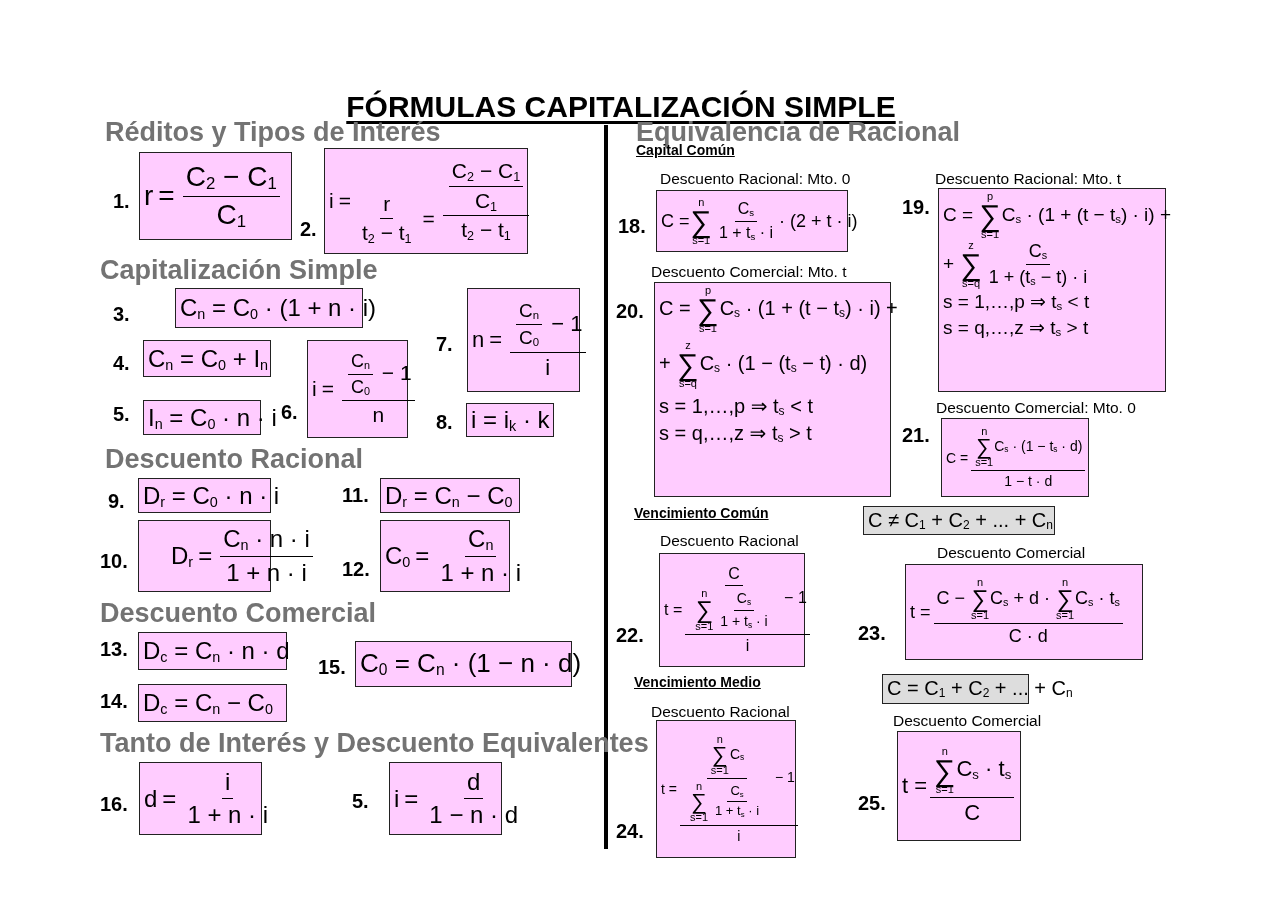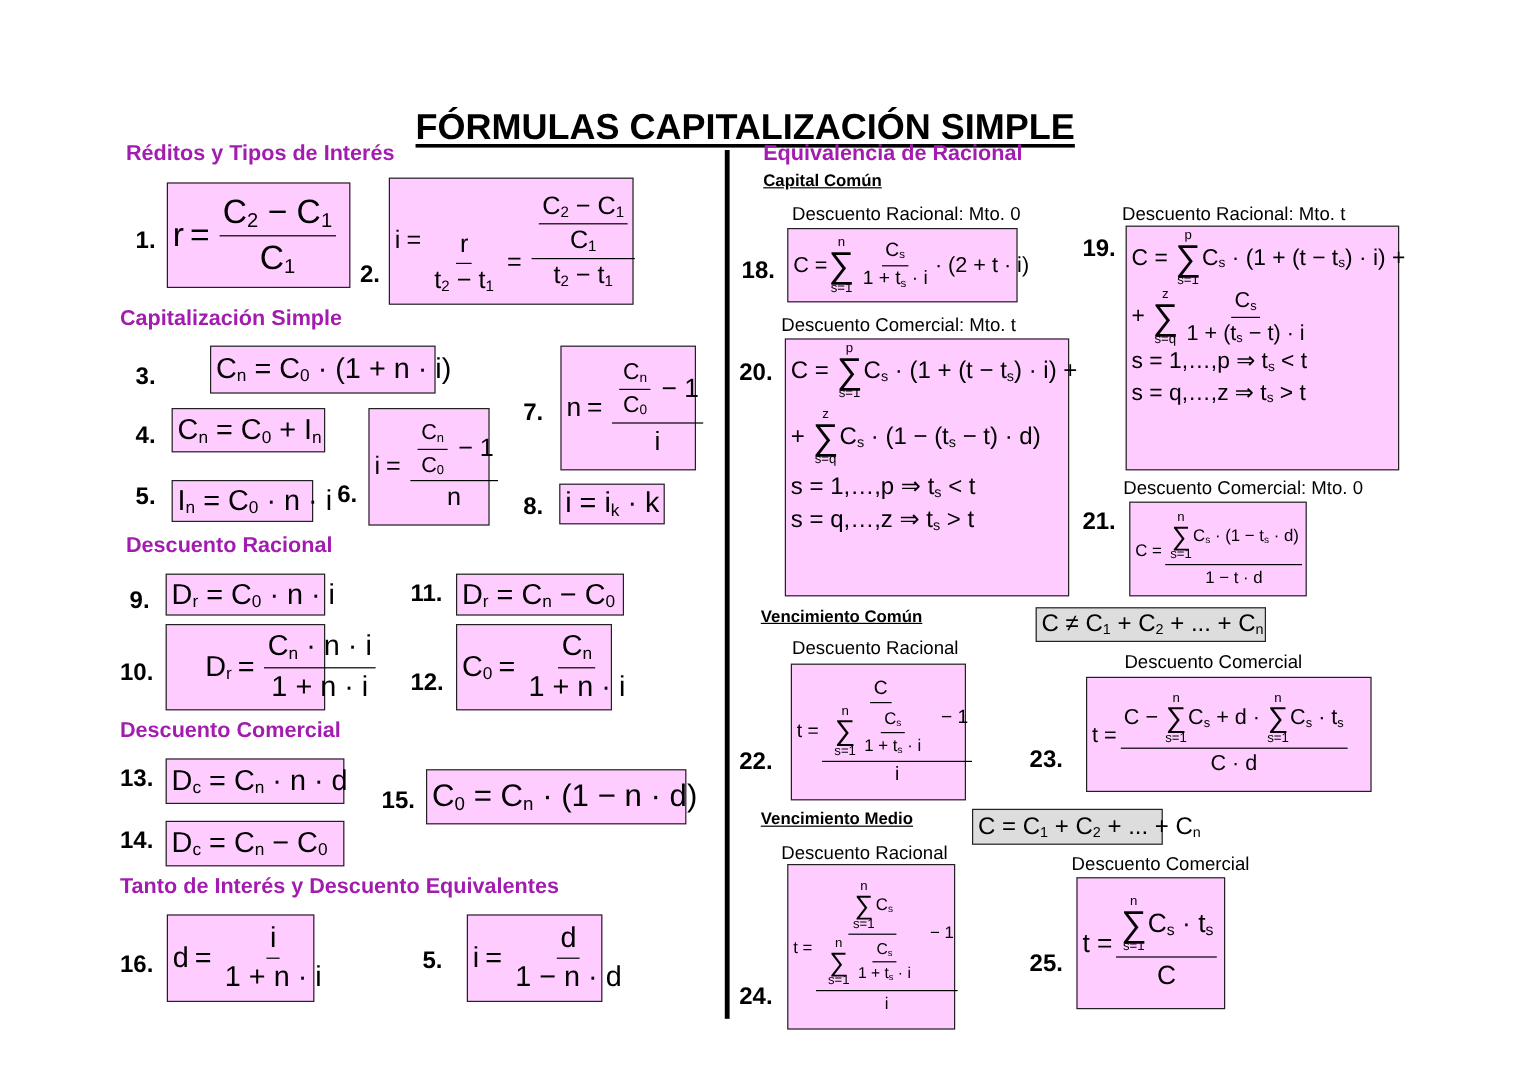--- a/index.html
+++ b/index.html
@@ -1,20 +1,20 @@
 <!DOCTYPE html>
 <html><head>
 <meta charset="utf-8">
 <style>
   html, body { margin:0; padding:0; background:#ffffff; }
   body { width:1280px; height:905px; position:relative; overflow:hidden;
          font-family:"Liberation Sans", sans-serif; color:#000; }
   .title { position:absolute; left:0; width:1242px; top:70px; text-align:center;
            font-weight:bold; font-size:30px; text-decoration:underline; text-underline-offset:4px; letter-spacing:0px;margin-top:20px; }
-  .sec { position:absolute; color:#a21caf; font-weight:bold; font-size:18px; white-space:nowrap; }
+  .sec { position:absolute; color:#737373; font-weight:bold; font-size:27px; white-space:nowrap; }
   .sub { position:absolute; font-weight:bold; font-size:14px; text-decoration:underline; white-space:nowrap; }
   .cap { position:absolute; font-size:15.5px; white-space:nowrap; }
   .num { position:absolute; font-weight:bold; font-size:20px; white-space:nowrap; }
   .box { position:absolute; background:#ffccff; border:1.5px solid #222; box-sizing:border-box;
          font-family:"Liberation Sans", sans-serif; font-size:24px; display:flex; align-items:center;
          padding:0 4px; white-space:nowrap; }
   .box.gray { background:#dddddd; }
   .divider { position:absolute; left:604px; top:125px; width:4px; height:724px; background:#000; }
   .frac { display:inline-flex; flex-direction:column; align-items:center; vertical-align:middle; margin:0 3px; }
   .frac > .n { padding:0 3px 2px; border-bottom:1.5px solid #000; line-height:1.15; }
@@ -289,21 +289,21 @@
         </span>C<sub>s</sub> + d · <span class="sum">
           <span class="lim">n</span>
           <span class="sig" style="font-size:24px">∑</span>
           <span class="lim">s=1</span>
         </span>C<sub>s</sub> · t<sub>s</sub></span>
       <span class="d">C · d</span>
     </span>
 </div>
 
 <div class="sub" style="left:634px;top:674px;">Vencimiento Medio</div>
-<div class="box gray" style="left:810px;top:674px;width:159px;height:30px;font-size:20px;">
+<div class="box gray" style="left:882px;top:674px;width:147px;height:30px;font-size:20px;">
   <span>C = C<sub>1</sub> + C<sub>2</sub> + ... + C<sub>n</sub></span>
 </div>
 
 <div class="cap" style="left:651px;top:703px;">Descuento Racional</div>
 <div class="num" style="left:616px;top:820px;">24.</div>
 <div class="box" style="left:656px;top:720px;width:140px;height:138px;font-size:14px;">
   <span>t =</span>
   <span class="frac">
       <span class="n"><span class="frac">
           <span class="n"><span class="sum">

